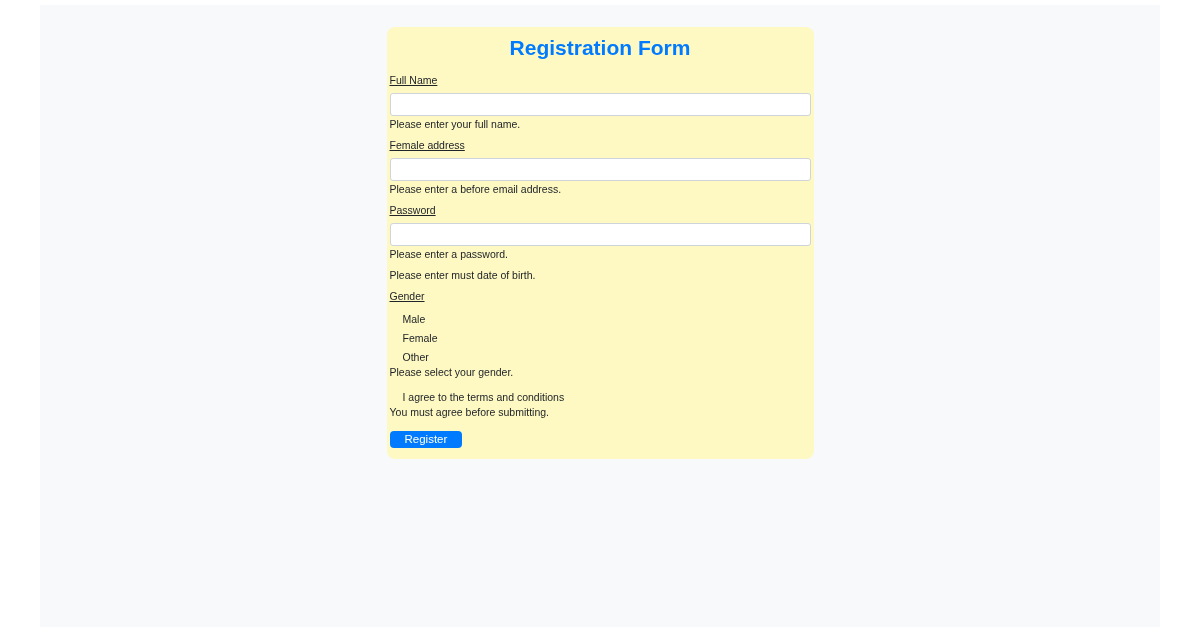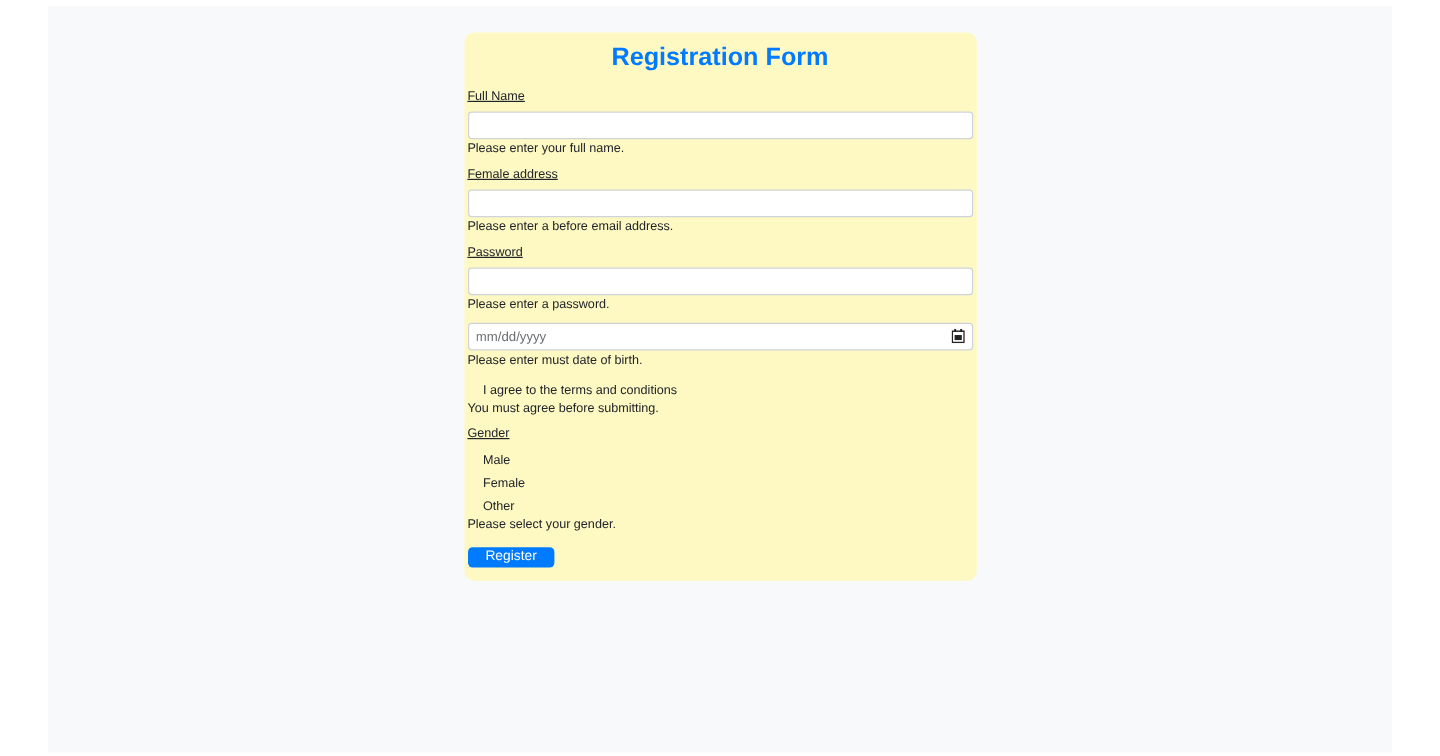--- a/index.html
+++ b/index.html
@@ -128,40 +128,21 @@
     </div>
 
     <div class="group">
       <label class="field-label">Password</label>
       <input class="form-control" type="password" style="">
       <div class="feedback">Please enter a password.</div>
     </div>
 
 
     <div class="group">
-      <div class="date-wrap">
-        <input class="form-control" type="text" placeholder="mm/dd/yyyy" style="">
-        <button class="calendar-btn">
-          <svg width="11" height="12" viewBox="0 0 11 12">
-            <rect x="0.6" y="2" width="9.8" height="9.4" fill="none" stroke="#222222" stroke-width="1.2"></rect>
-            <rect x="2.2" y="0" width="1.6" height="2.6" fill="#222222"></rect>
-            <rect x="7.2" y="0" width="1.6" height="2.6" fill="#222222"></rect>
-            <rect x="2.5" y="5.2" width="6" height="4.2" fill="#222222"></rect>
-          </svg>
-        </button>
-      </div>
       <div class="feedback">Please enter must date of birth.</div>
-    </div>
-
-    <div class="group">
-      <div class="form-check">
-        <input class="ghost-control" type="checkbox" style="">
-        <label class="check-label">I agree to the terms and conditions</label>
-      </div>
-      <div class="feedback terms-feedback">You must agree before submitting.</div>
     </div>
 
     <div class="group">
       <label class="field-label">Gender</label>
 
       <div class="form-check">
         <input class="ghost-control" type="radio" name="gender" style="">
         <label class="check-label">Male</label>
       </div>
       <div class="form-check">
@@ -169,18 +150,26 @@
         <label class="check-label">Female</label>
       </div>
       <div class="form-check">
         <input class="ghost-control" type="radio" name="gender" style="">
         <label class="check-label">Other</label>
       </div>
 
       <div class="feedback gender-feedback">Please select your gender.</div>
     </div>
 
+    <div class="group">
+      <div class="form-check">
+        <input class="ghost-control" type="checkbox" style="">
+        <label class="check-label">I agree to the terms and conditions</label>
+      </div>
+      <div class="feedback terms-feedback">You must agree before submitting.</div>
+    </div>
+
     <div class="submit-row">
       <button class="btn-primary" style="background: rgb(0, 123, 255); color: rgb(255, 255, 255);">Register</button>
     </div>
 
   </div>
 </div>
 
 </body></html>

